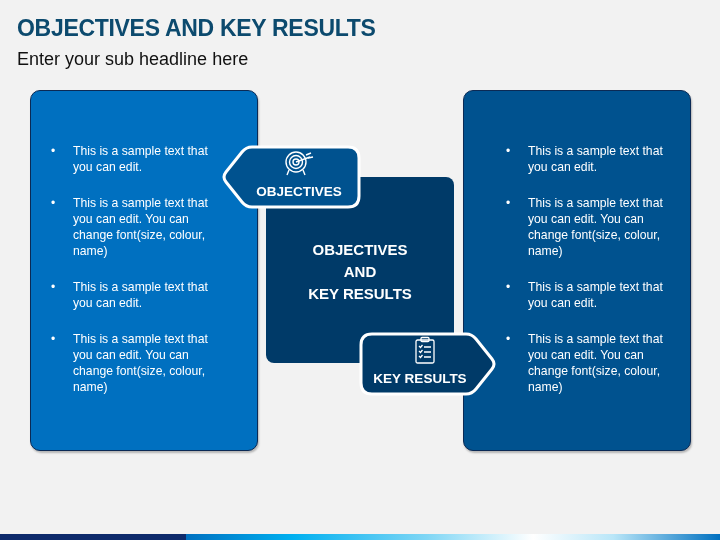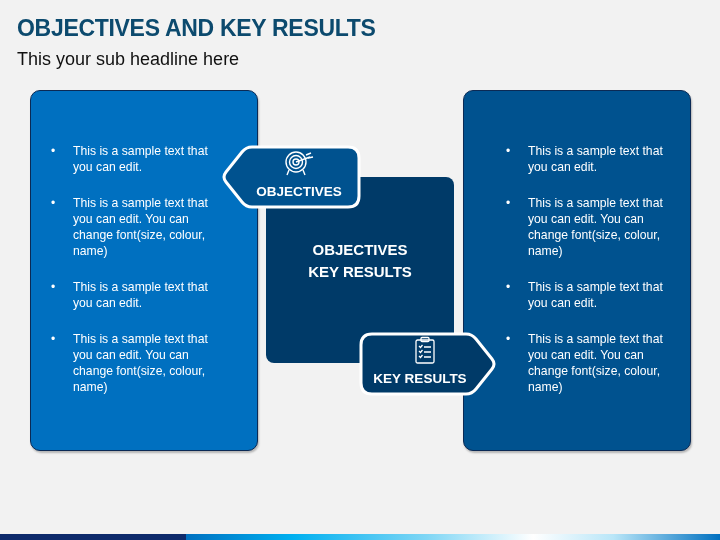--- a/index.html
+++ b/index.html
@@ -67,21 +67,21 @@
   .footer .dark { width: 186px; background: #0e2a6b; }
   .footer .grad {
     flex: 1;
     background: linear-gradient(90deg, #0070c0 0%, #00b0f0 20%, #7fd6f5 45%, #ffffff 65%, #b9e6f8 80%, #0070c0 100%);
   }
 </style>
 </head>
 <body>
 
 <div class="title">OBJECTIVES AND KEY RESULTS</div>
-<div class="subtitle">This your sub headline here</div>
+<div class="subtitle">Enter your sub headline here</div>
 
 <div class="panel left">
   <ul class="bullets">
     <li><span class="dot">•</span><span>This is a sample text that you can edit.</span></li>
     <li><span class="dot">•</span><span>This is a sample text that you can edit. You can change font(size, colour, name)</span></li>
     <li><span class="dot">•</span><span>This is a sample text that you can edit.</span></li>
     <li><span class="dot">•</span><span>This is a sample text that you can edit. You can change font(size, colour, name)</span></li>
   </ul>
 </div>
 
@@ -90,20 +90,21 @@
     <li><span class="dot">•</span><span>This is a sample text that you can edit.</span></li>
     <li><span class="dot">•</span><span>This is a sample text that you can edit. You can change font(size, colour, name)</span></li>
     <li><span class="dot">•</span><span>This is a sample text that you can edit.</span></li>
     <li><span class="dot">•</span><span>This is a sample text that you can edit. You can change font(size, colour, name)</span></li>
   </ul>
 </div>
 
 <div class="center">
   <div class="center-text">
     <div>OBJECTIVES</div>
+    <div>AND</div>
     <div>KEY RESULTS</div>
   </div>
 </div>
 
 <div class="tag obj">
   <svg class="shape" width="140" height="66" viewBox="0 0 140 66">
     <path d="M30 3 H126 Q137 3 137 14 V52 Q137 63 126 63 H30 Q24 63 20 58 L4 38 Q0 33 4 28 L20 8 Q24 3 30 3 Z" fill="#00528f" stroke="#ffffff" stroke-width="3"></path>
   </svg>
   <svg class="icon" width="30" height="28" viewBox="0 0 30 28">
     <g fill="none" stroke="#ffffff" stroke-width="1.4">

